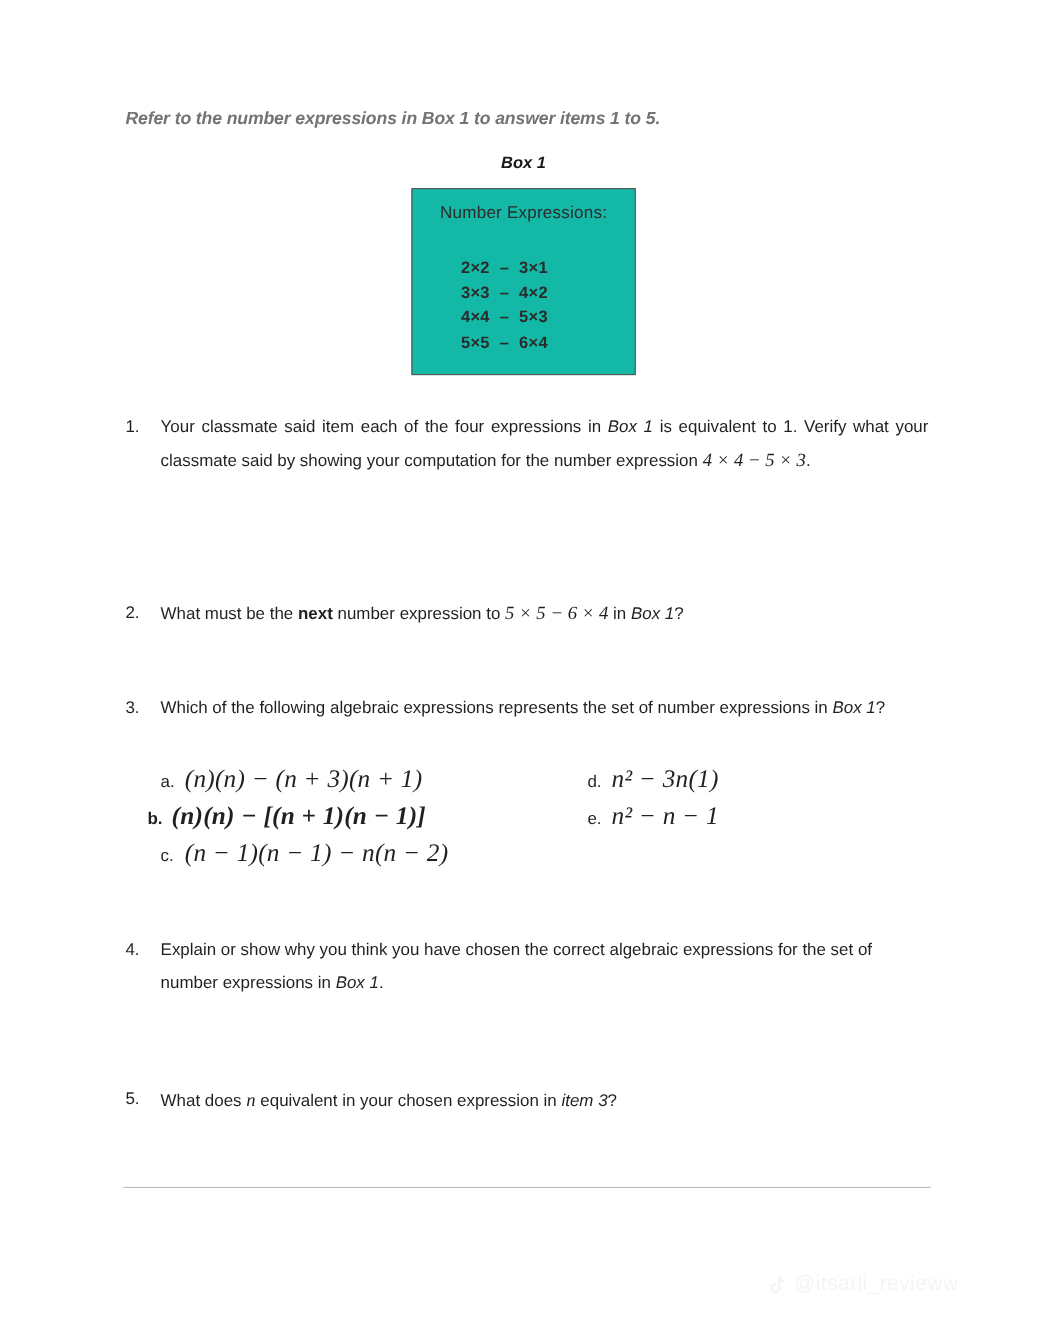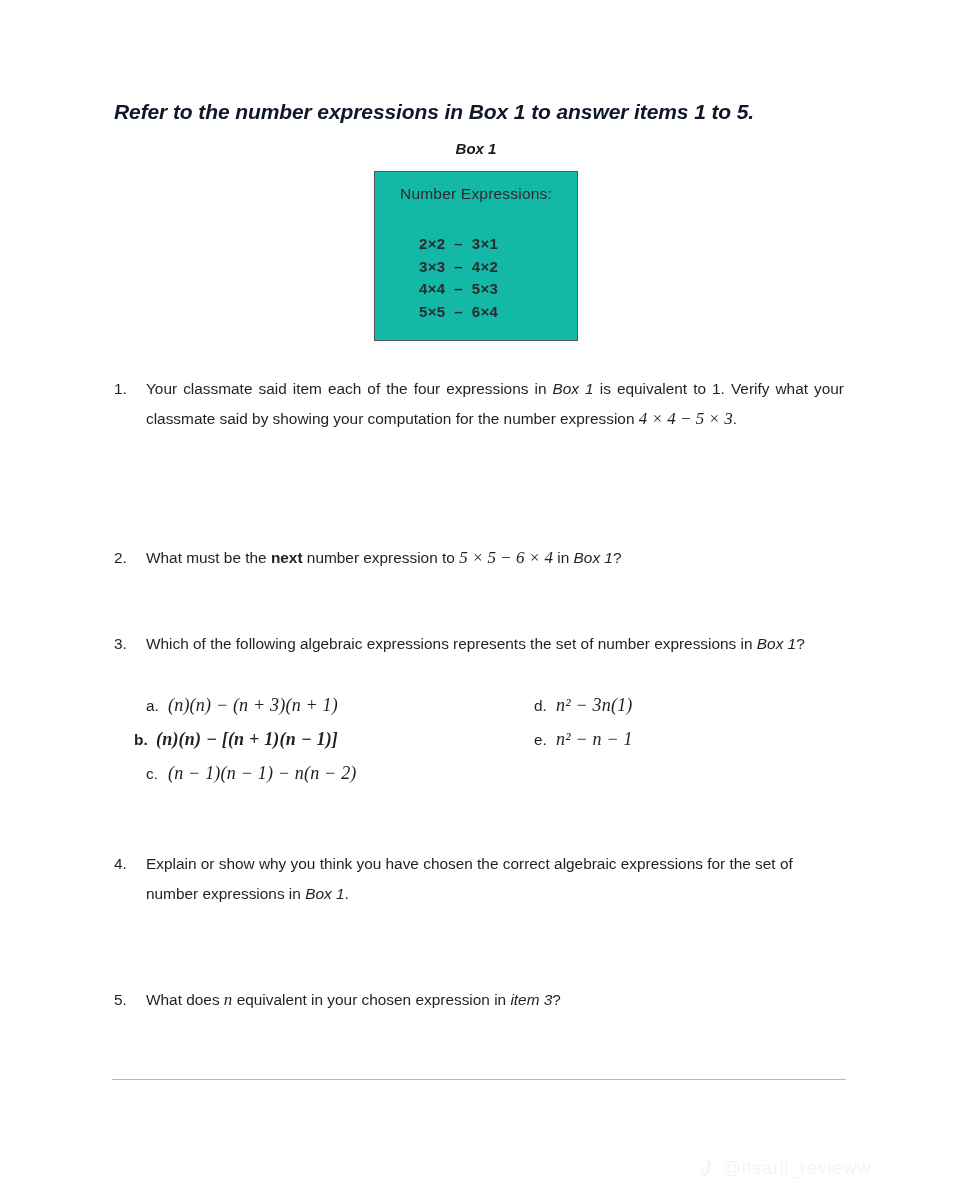--- a/index.html
+++ b/index.html
@@ -20,25 +20,25 @@
     position: absolute;
     inset: 0;
     background: #ffffff;
   }
 
   
   .heading {
     position: absolute;
     left: 114px;
     top: 100px;
-    font-size: 21px;
+    font-size: 16px;
     font-weight: bold;
     font-style: italic;
     letter-spacing: -0.1px;
-    color: #0f172a;
+    color: #737373;
     white-space: nowrap;
   }
 
   .box-label {
     position: absolute;
     left: 374px;
     top: 140px;
     width: 204px;
     text-align: center;
     font-size: 15px;
@@ -133,21 +133,21 @@
   }
   .choice .lbl {
     display: inline-block;
     width: 22px;
     font-family: "Liberation Sans", sans-serif;
     font-size: 15.4px;
     color: #231f20;
   }
   .choice .expr {
     font-family: "Liberation Serif", "DejaVu Serif", serif;
-    font-size: 18px;
+    font-size: 23px;
     font-style: italic;
     letter-spacing: 0.2px;
     margin-top: 40px;
   }
 
   #ch-a { left: 32px;  top: 0px; }
   #ch-b { left: 20px;  top: 34px; font-weight: bold; }
   #ch-c { left: 32px;  top: 68px; }
   #ch-d { left: 420px; top: 0px; }
   #ch-e { left: 420px; top: 34px; }

